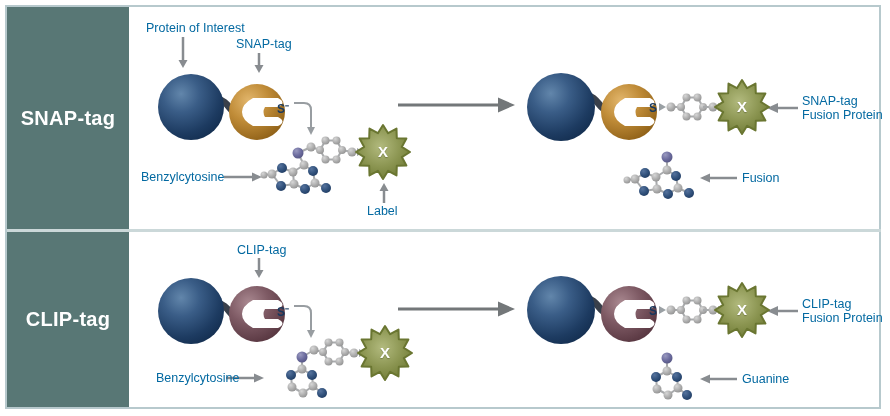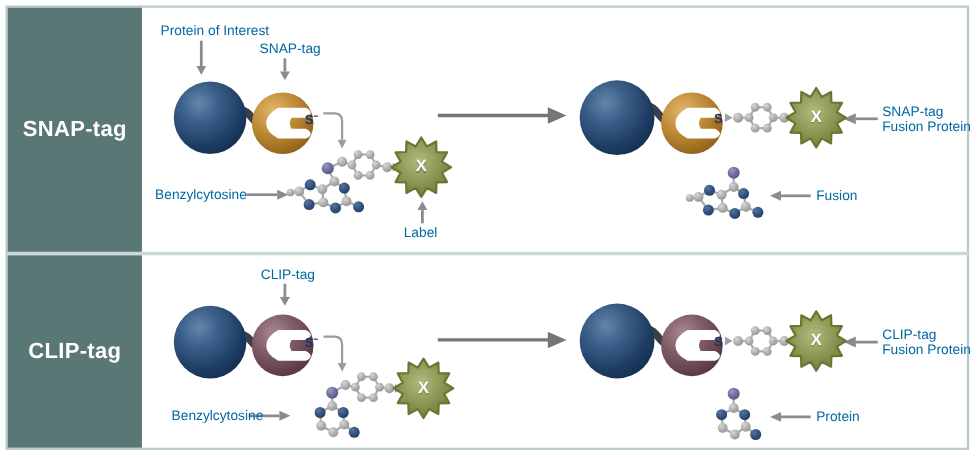--- a/index.html
+++ b/index.html
@@ -314,15 +314,15 @@
   <div class="lbl" style="left:237px;top:243px">CLIP-tag</div>
   <div class="s-lbl" style="left:283px;top:311px">S⁻</div>
   <div class="lbl" style="left:156px;top:371px">Benzylcytosine</div>
   <div class="x-lbl" style="left:385px;top:353px">X</div>
   <div class="s-lbl" style="left:653px;top:311px">S</div>
   <div class="x-lbl" style="left:742px;top:310px">X</div>
   <div class="lbl" style="left:802px;top:297px">
     <div>CLIP-tag</div>
     <div>Fusion Protein</div>
   </div>
-  <div class="lbl" style="left:742px;top:372px">Protein</div>
+  <div class="lbl" style="left:742px;top:372px">Guanine</div>
 
 </div>
 
 </body></html>

